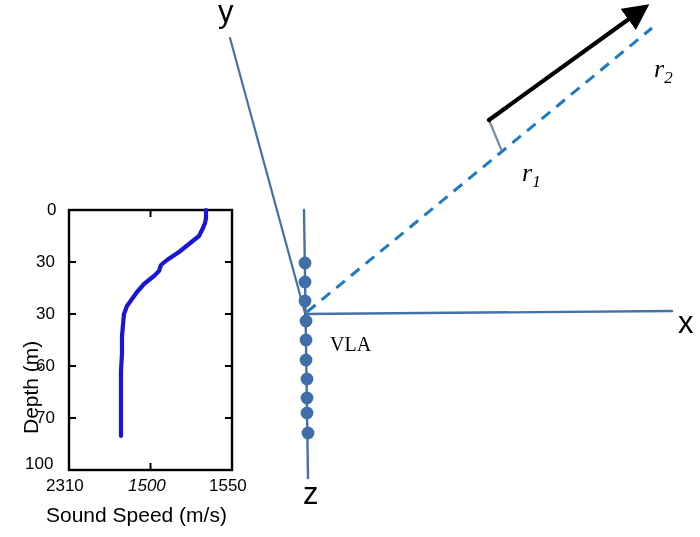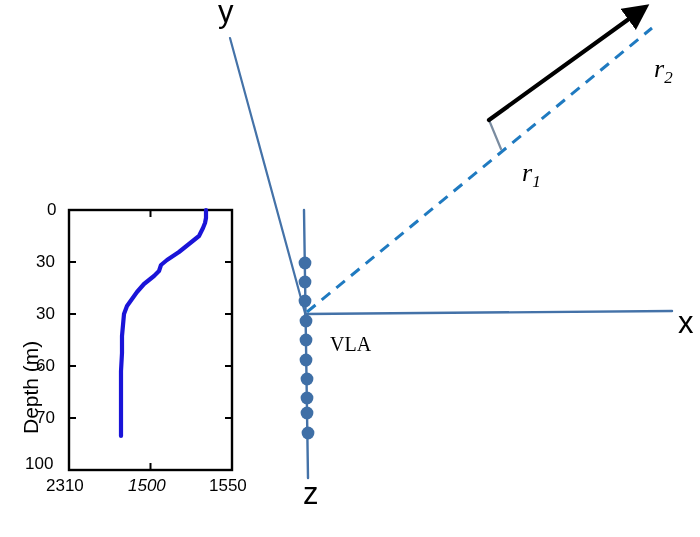--- a/index.html
+++ b/index.html
@@ -164,16 +164,17 @@
   <div class="lbl tick-text" style="left:36px; top:253px;">30</div>
   <div class="lbl tick-text" style="left:36px; top:305px;">30</div>
   <div class="lbl tick-text" style="left:36px; top:357px;">60</div>
   <div class="lbl tick-text" style="left:36px; top:409px;">70</div>
   <div class="lbl tick-text" style="left:25px; top:455px;">100</div>
 
   <div class="lbl tick-text" style="left:46px; top:477px;">2310</div>
   <div class="lbl tick-text" style="left:128px; top:477px;font-style:italic;">1500</div>
   <div class="lbl tick-text" style="left:209px; top:477px;">1550</div>
 
+  <div class="lbl axis-title" style="left:46px; top:504px;">Sound Speed (m/s)</div>
 
   <div class="lbl axis-title ylab-rot" style="left:20px; top:434px;">Depth (m)</div>
 
 </div>
 
 </body></html>

